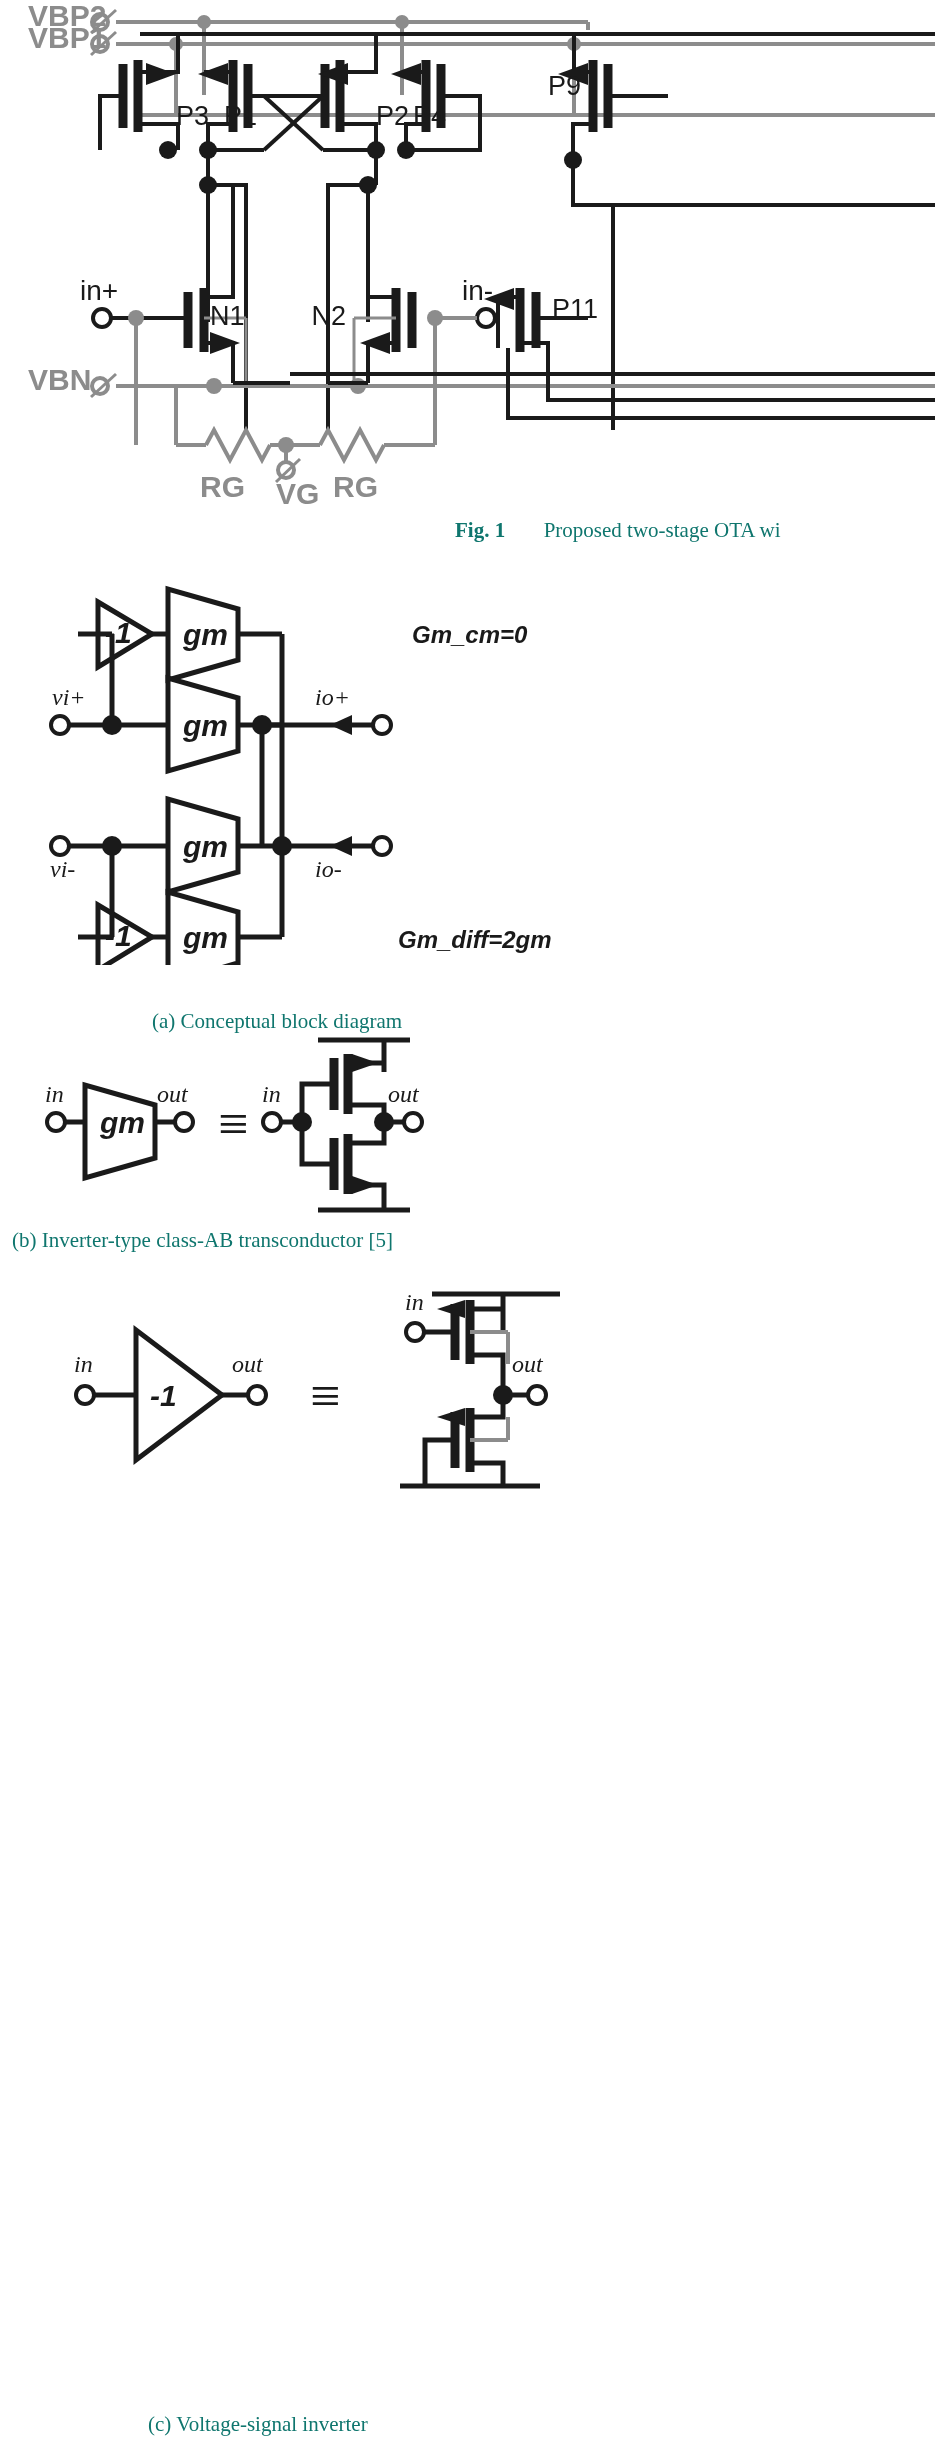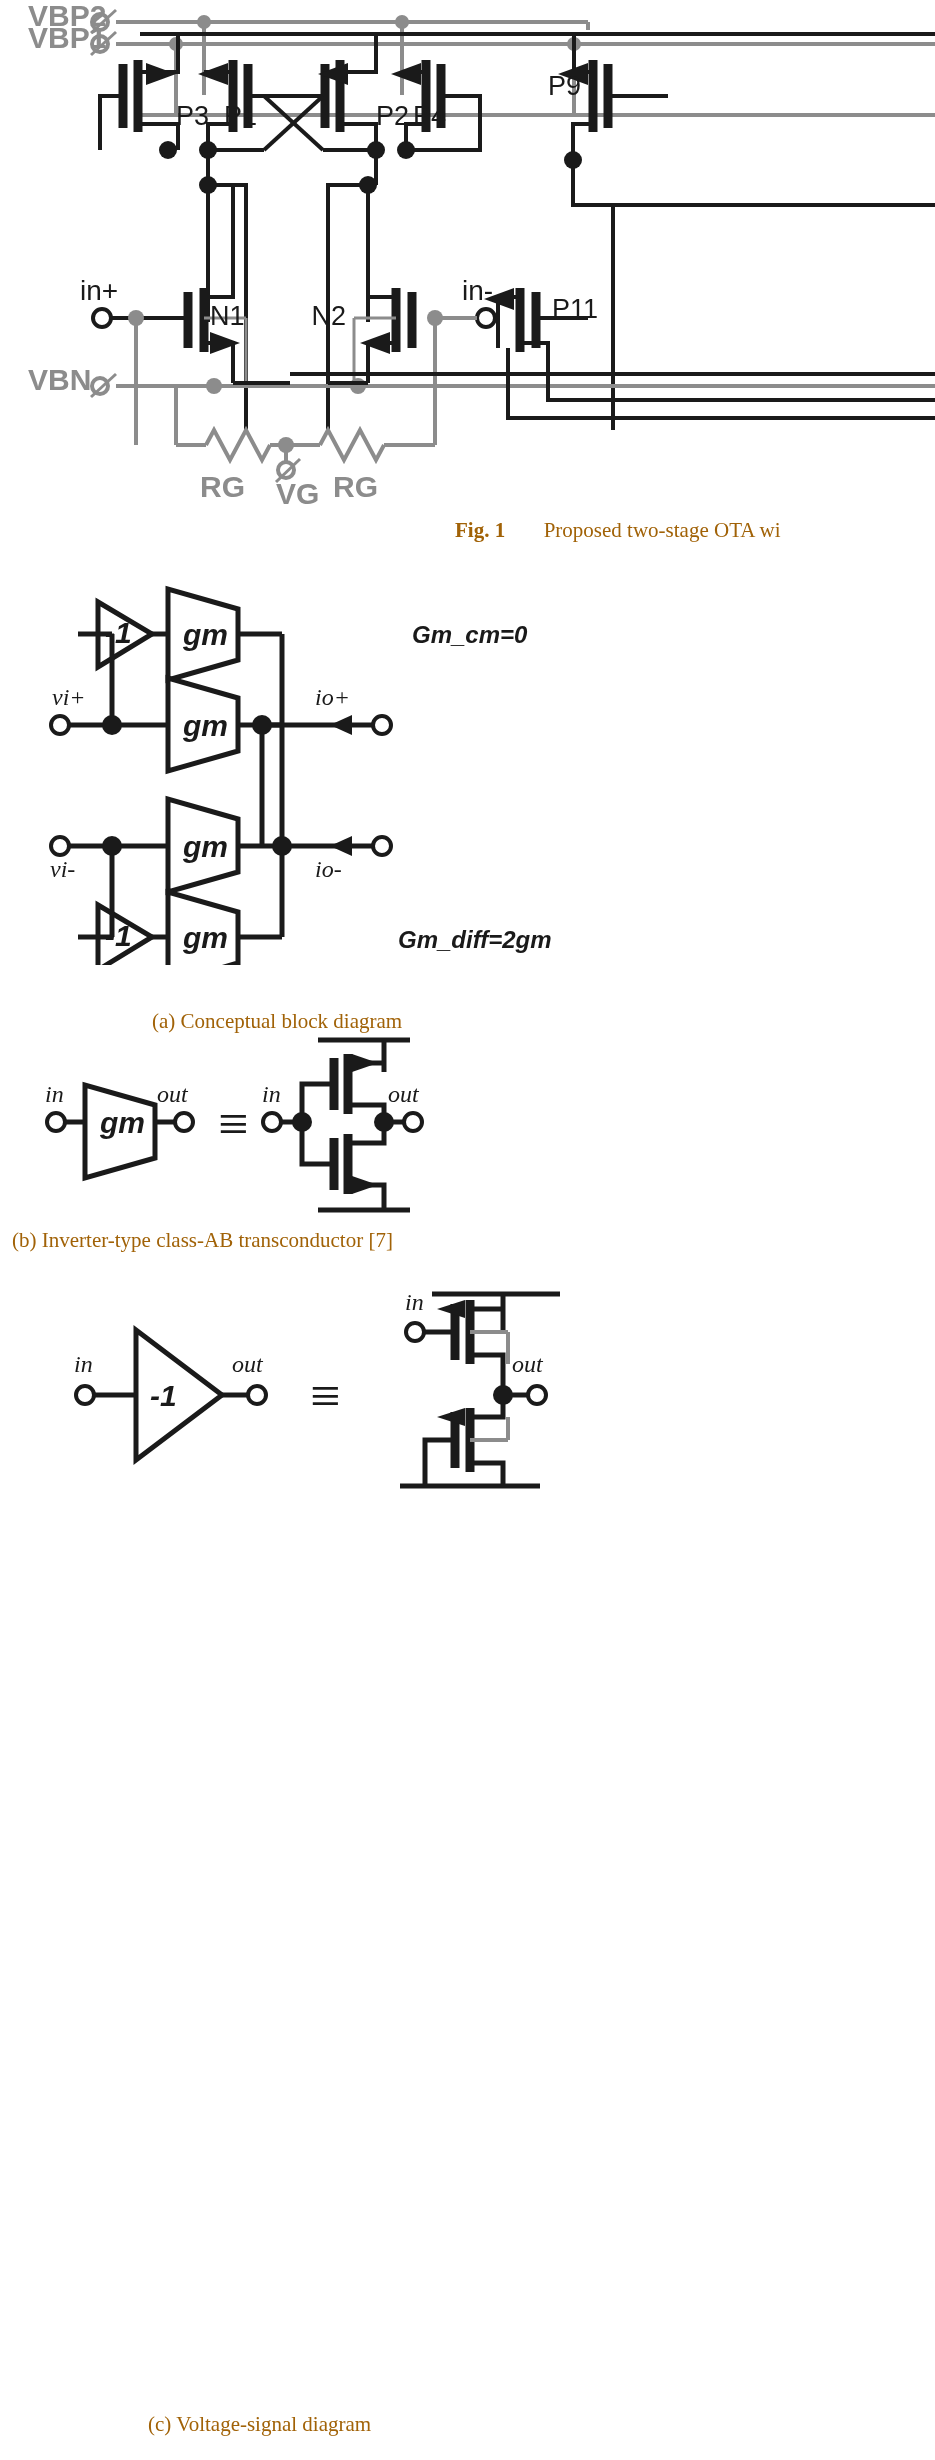--- a/index.html
+++ b/index.html
@@ -9,21 +9,21 @@
     font-family:"Liberation Serif", serif;
     color:#000;
     overflow:hidden;
   }
   .fig{position:absolute;left:0;top:0;}
   svg{display:block;}
   .cap{
     position:absolute;
     font-family:"Liberation Serif", serif;
     font-size:21px;
-    color:#a16207;
+    color:#0f766e;
     white-space:nowrap;
   }
   .capbold{font-weight:bold;}
   text{font-family:"Liberation Sans", sans-serif;}
 </style>
 </head>
 <body>
 
 <div class="fig" style="left:0px;top:0px;width:935px;height:520px;margin-left:28px;">
 <svg width="935" height="520" viewBox="0 0 935 520" xmlns="http://www.w3.org/2000/svg">
@@ -413,21 +413,21 @@
     <circle class="d" cx="302" cy="112" r="10"></circle>
     <circle class="d" cx="384" cy="112" r="10"></circle>
     <line class="w" x1="384" y1="112" x2="404" y2="112"></line>
     <circle class="o" cx="413" cy="112" r="9"></circle>
   </g>
   <text class="term" x="262" y="92">in</text>
   <text class="term" x="388" y="92">out</text>
 </svg>
 </div>
 
-<div class="cap" style="left:12px;top:1228px;">(b) Inverter-type class-AB transconductor [7]</div>
+<div class="cap" style="left:12px;top:1228px;">(b) Inverter-type class-AB transconductor [5]</div>
 
 <div class="fig" style="left:0px;top:1272px;width:620px;height:225px;">
 <svg width="620" height="225" viewBox="0 0 620 225" xmlns="http://www.w3.org/2000/svg">
   <defs>
     <style>
       .w{stroke:#1a1a1a;stroke-width:5;fill:none;}
       .shape{stroke:#1a1a1a;stroke-width:5;fill:#ffffff;}
       .d{fill:#1a1a1a;}
       .o{fill:#ffffff;stroke:#1a1a1a;stroke-width:4;}
       .gate{stroke:#1a1a1a;stroke-width:9;fill:none;}
@@ -481,13 +481,13 @@
 
     <circle class="d" cx="503" cy="123" r="10"></circle>
     <line class="w" x1="503" y1="123" x2="528" y2="123"></line>
     <circle class="o" cx="537" cy="123" r="9"></circle>
   </g>
   <text class="term" x="405" y="38">in</text>
   <text class="term" x="512" y="100">out</text>
 </svg>
 </div>
 
-<div class="cap" style="left:148px;top:2412px;">(c) Voltage-signal diagram</div>
+<div class="cap" style="left:148px;top:2412px;">(c) Voltage-signal inverter</div>
 
 </body></html>

